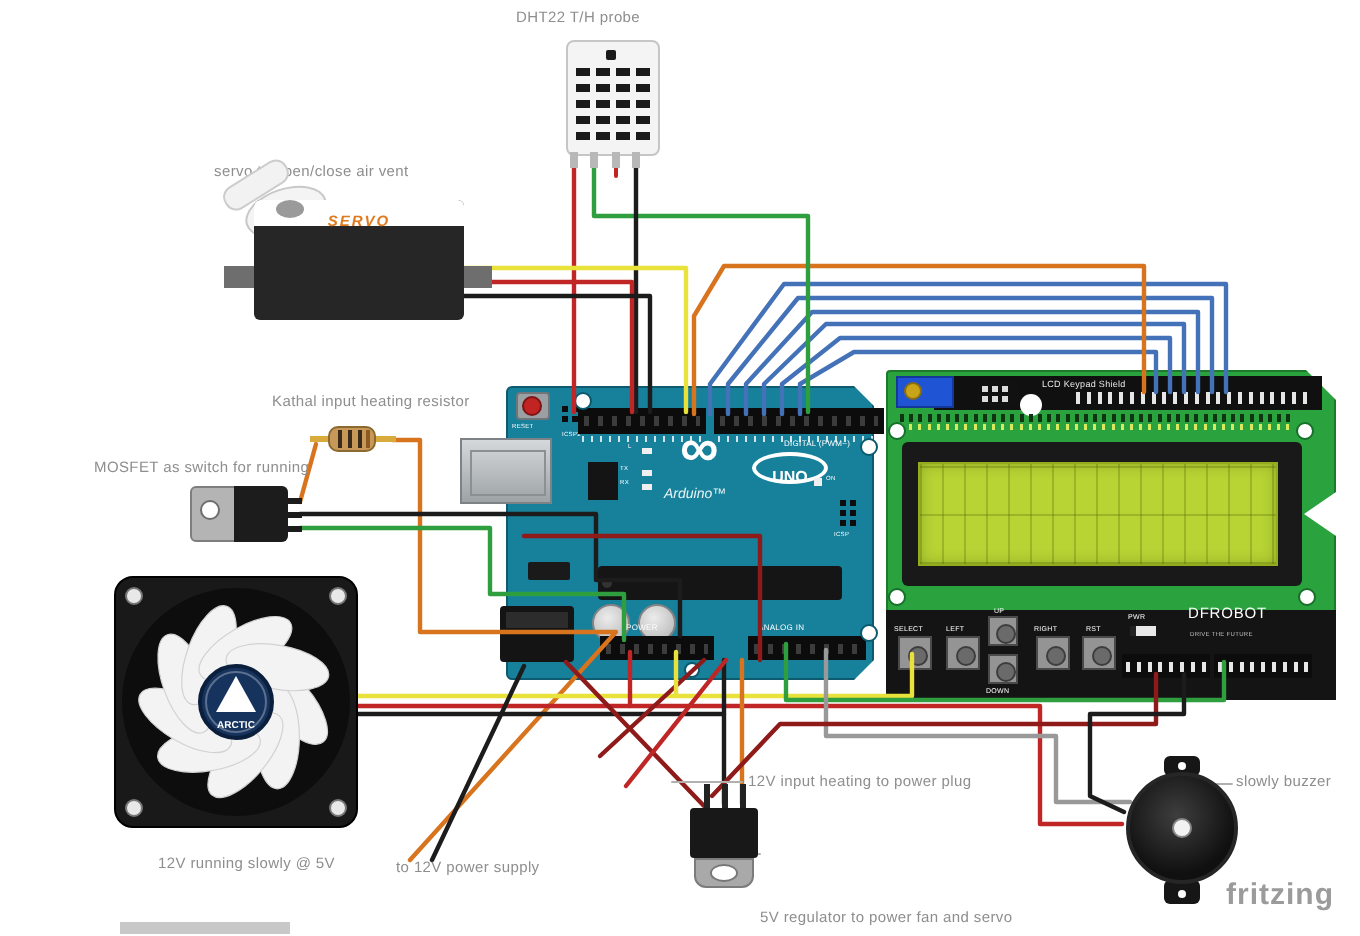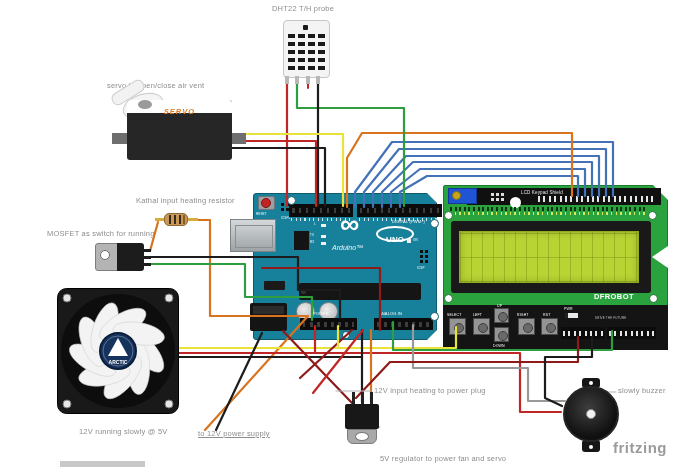--- a/index.html
+++ b/index.html
@@ -148,21 +148,21 @@
   <span class="tt" style="left:497px;top:304px;font-size:7px;">UP</span>
   <div class="btn" style="left:494px;top:308px;width:15px;height:15px;"></div>
   <div class="btn" style="left:494px;top:327px;width:15px;height:15px;"></div>
   <span class="tt" style="left:493px;top:344px;font-size:7px;">DOWN</span>
   <span class="tt" style="left:517px;top:313px;font-size:7px;">RIGHT</span>
   <div class="btn" style="left:518px;top:318px;width:17px;height:17px;"></div>
   <span class="tt" style="left:543px;top:313px;font-size:7px;">RST</span>
   <div class="btn" style="left:541px;top:318px;width:17px;height:17px;"></div>
   <span class="tt" style="left:564px;top:307px;font-size:7px;">PWR</span>
   <div class="abs" style="left:565px;top:313px;width:10px;height:5px;background:#e8e8e8;border-left:3px solid #222;"></div>
-  <span class="abs" style="left:594px;top:292px;font-size:7.5px;font-weight:bold;color:#fff;letter-spacing:.4px;">DFROBOT</span>
+  <span class="abs" style="left:594px;top:302px;font-size:7.5px;font-weight:normal;color:#fff;letter-spacing:.4px;">DFROBOT</span>
   <span class="tt" style="left:595px;top:316px;font-size:6px;color:#bdbdbd;">DRIVE THE FUTURE</span>
   <div class="abs" style="left:561px;top:327px;width:44px;height:12px;background:#0c0c0c;"></div>
   <div class="whitedots" style="left:563px;top:331px;width:40px;height:5px;"></div>
   <div class="abs" style="left:607px;top:327px;width:49px;height:12px;background:#0c0c0c;"></div>
   <div class="whitedots" style="left:609px;top:331px;width:45px;height:5px;"></div>
 
   <svg class="abs" width="680" height="468" viewBox="0 0 680 468" style="left:0;top:0;" fill="none" stroke-linejoin="round" stroke-linecap="round">
     <polyline stroke="#4472b8" stroke-width="2.2" points="355,207 355,192 392,142 613,142 613,196"></polyline>
     <polyline stroke="#4472b8" stroke-width="2.2" points="364,207 364,192 399,149 606,149 606,196"></polyline>
     <polyline stroke="#4472b8" stroke-width="2.2" points="373,207 373,192 406,156 599,156 599,196"></polyline>
@@ -292,24 +292,24 @@
   <div class="abs" style="left:563px;top:386px;width:56px;height:56px;border-radius:50%;background:radial-gradient(circle at 45% 38%,#3e3e3e,#101010 68%);border:2px solid #262626;box-sizing:border-box;z-index:6;"></div>
   <div class="abs" style="left:586px;top:409px;width:10px;height:10px;background:#f2f2f2;border:1px solid #888;border-radius:50%;box-sizing:border-box;z-index:7;"></div>
 
   <div class="abs" style="left:352px;top:392px;width:3px;height:14px;background:#222;z-index:6;"></div>
   <div class="abs" style="left:361px;top:392px;width:3px;height:14px;background:#222;z-index:6;"></div>
   <div class="abs" style="left:370px;top:392px;width:3px;height:14px;background:#222;z-index:6;"></div>
   <div class="abs" style="left:345px;top:404px;width:34px;height:25px;background:#181818;border-radius:2px;z-index:6;"></div>
   <div class="abs" style="left:347px;top:429px;width:30px;height:15px;background:#a9a9a9;border:1px solid #7c7c7c;border-radius:0 0 6px 6px;box-sizing:border-box;z-index:6;"></div>
   <div class="abs" style="left:355px;top:432px;width:14px;height:9px;background:#fff;border:1px solid #777;border-radius:50%;box-sizing:border-box;z-index:7;"></div>
 
-  <span class="lbl" style="left:272px;top:4px;text-align:center;">DHT22 T/H probe</span>
+  <span class="lbl" style="left:258px;top:4px;text-align:center;">DHT22 T/H probe</span>
   <span class="lbl" style="left:107px;top:81px;">servo to open/close air vent</span>
   <span class="lbl" style="left:136px;top:196px;">Kathal input heating resistor</span>
   <span class="lbl" style="left:47px;top:229px;">MOSFET as switch for running</span>
   <span class="lbl" style="left:79px;top:427px;">12V running slowly @ 5V</span>
-  <span class="lbl" style="left:198px;top:429px;text-decoration:underline;">to 12V power supply</span>
+  <span class="lbl" style="left:198px;top:429px;">to 12V power supply</span>
   <span class="lbl" style="left:374px;top:386px;">12V input heating to power plug</span>
   <span class="lbl" style="left:380px;top:422px;margin-top:32px;">5V regulator to power fan and servo</span>
   <span class="lbl" style="left:618px;top:386px;">slowly buzzer</span>
   <span class="abs" style="left:613px;top:439px;font-size:15px;font-weight:600;color:#9b9b9b;letter-spacing:.5px;">fritzing</span>
   <div class="abs" style="left:60px;top:461px;width:85px;height:6px;background:#c8c8c8;"></div>
 </div>
 
 </body></html>

